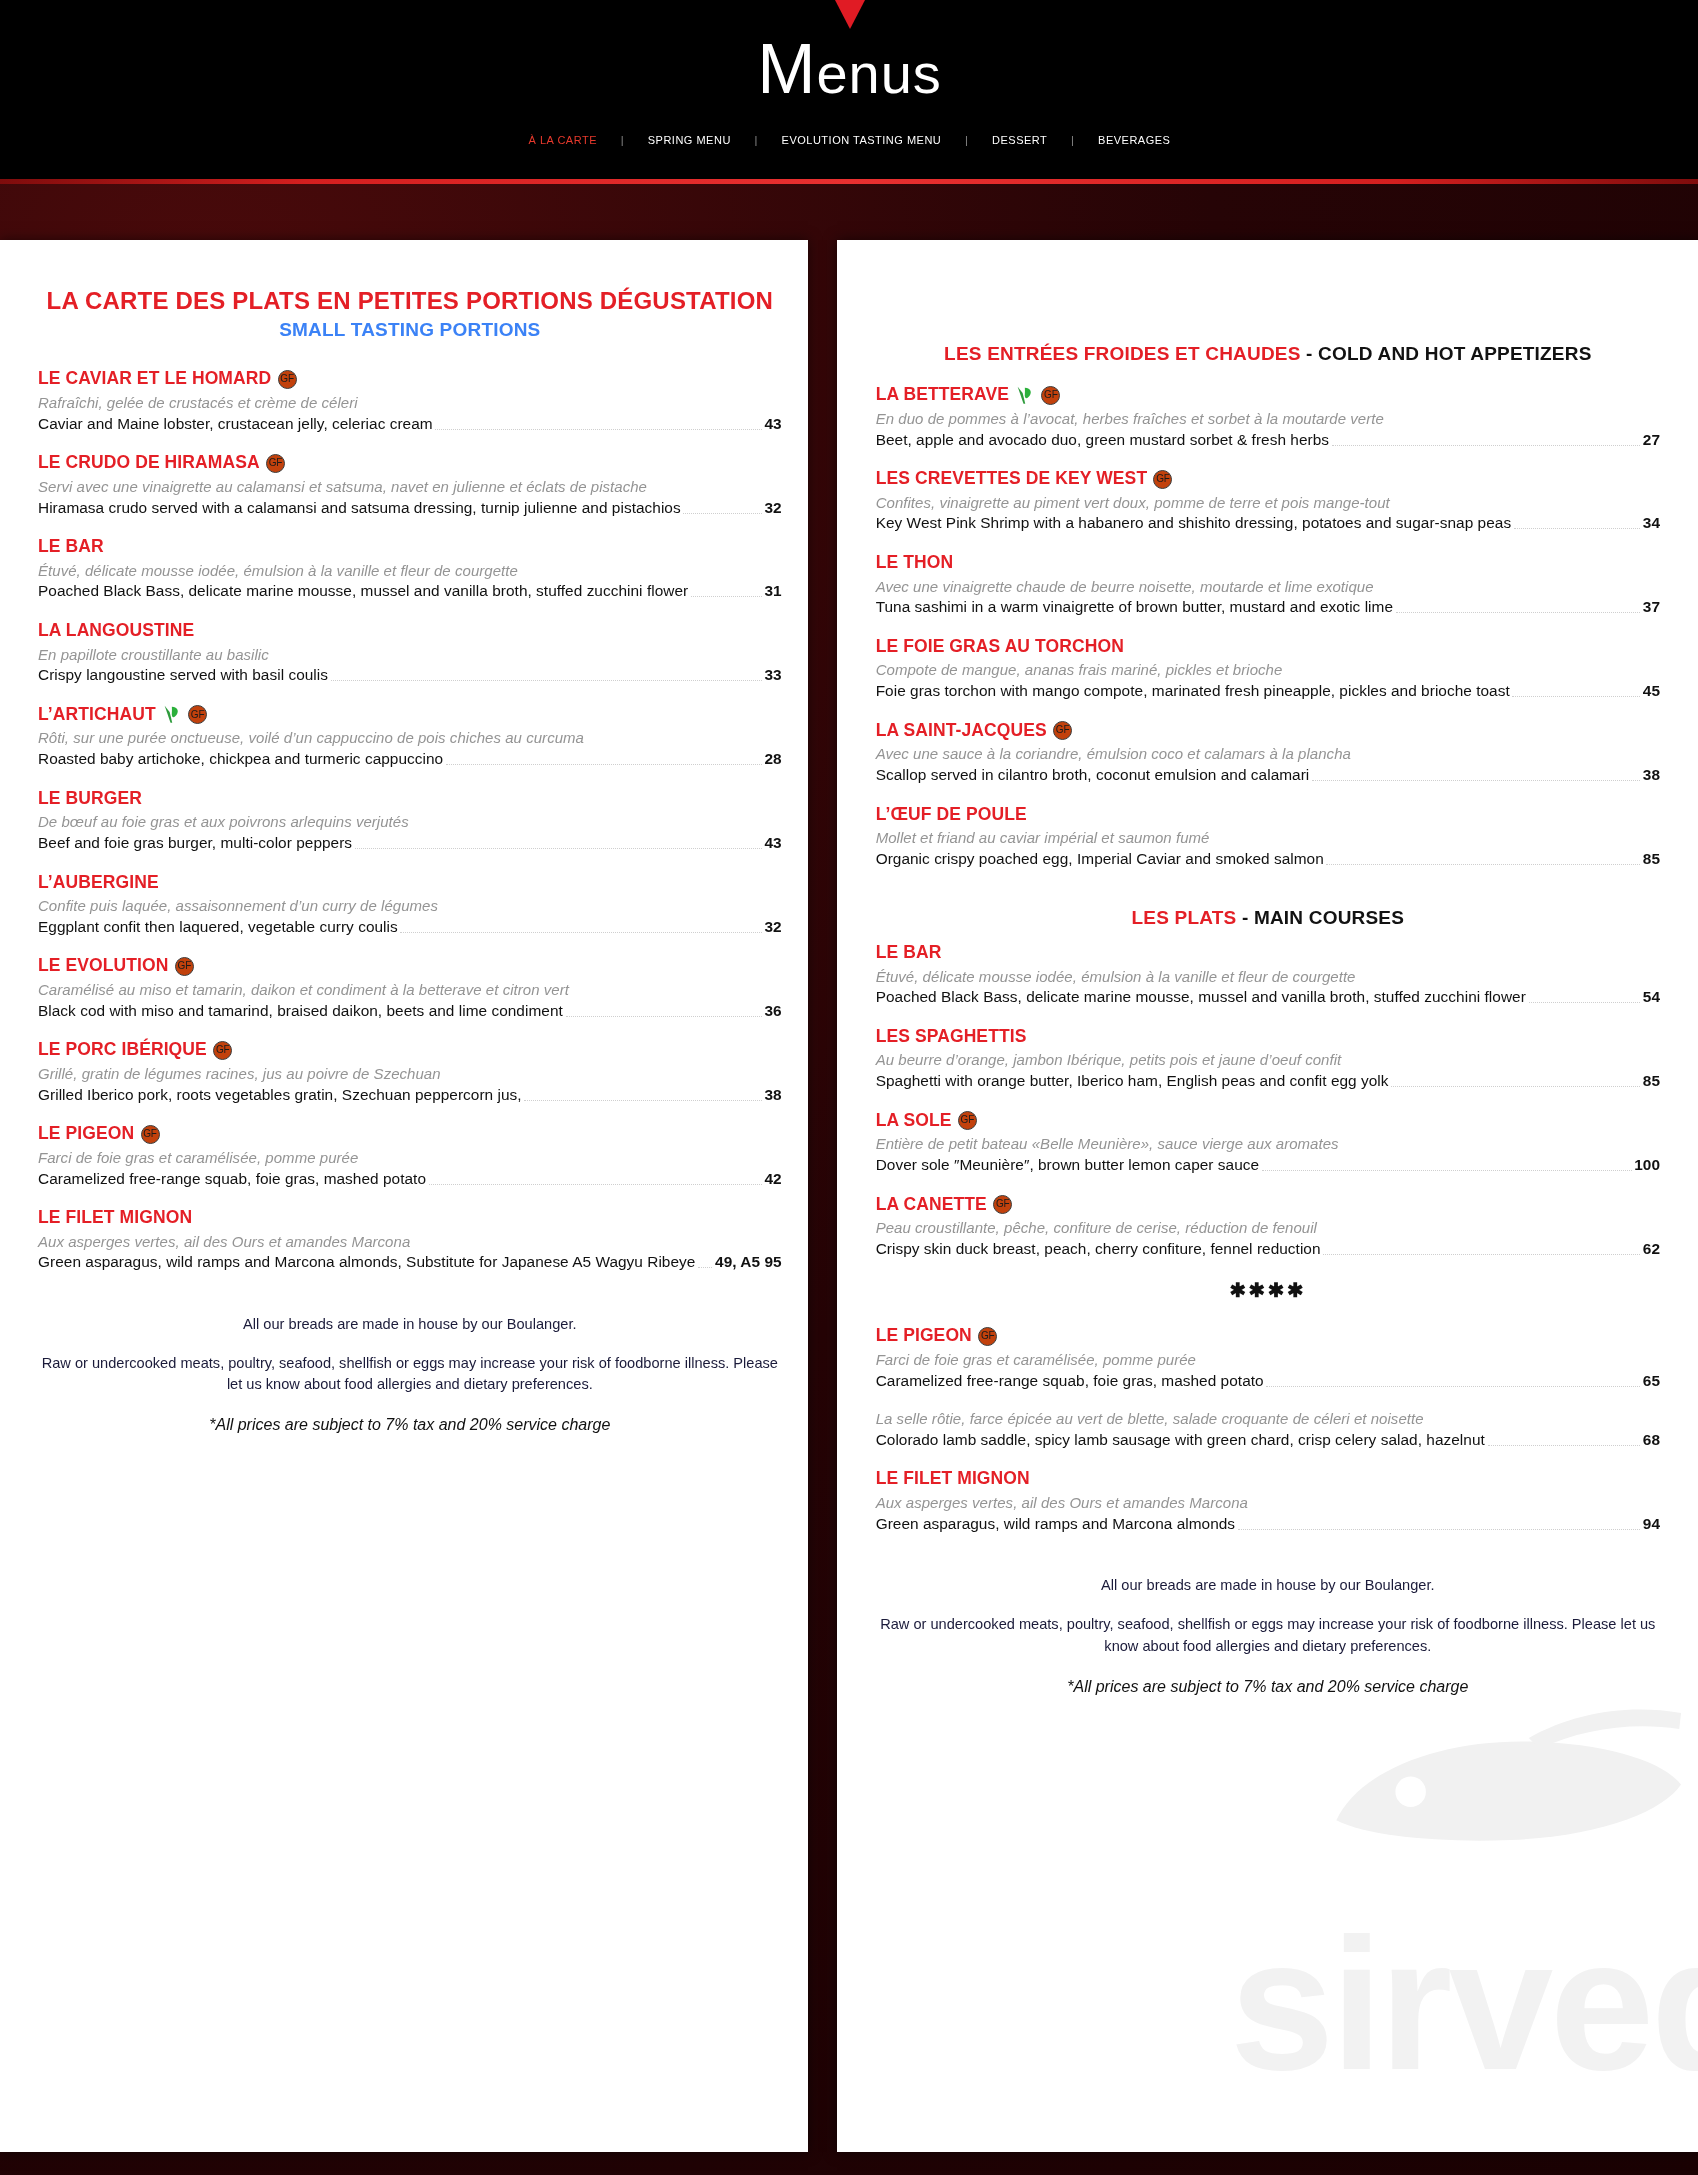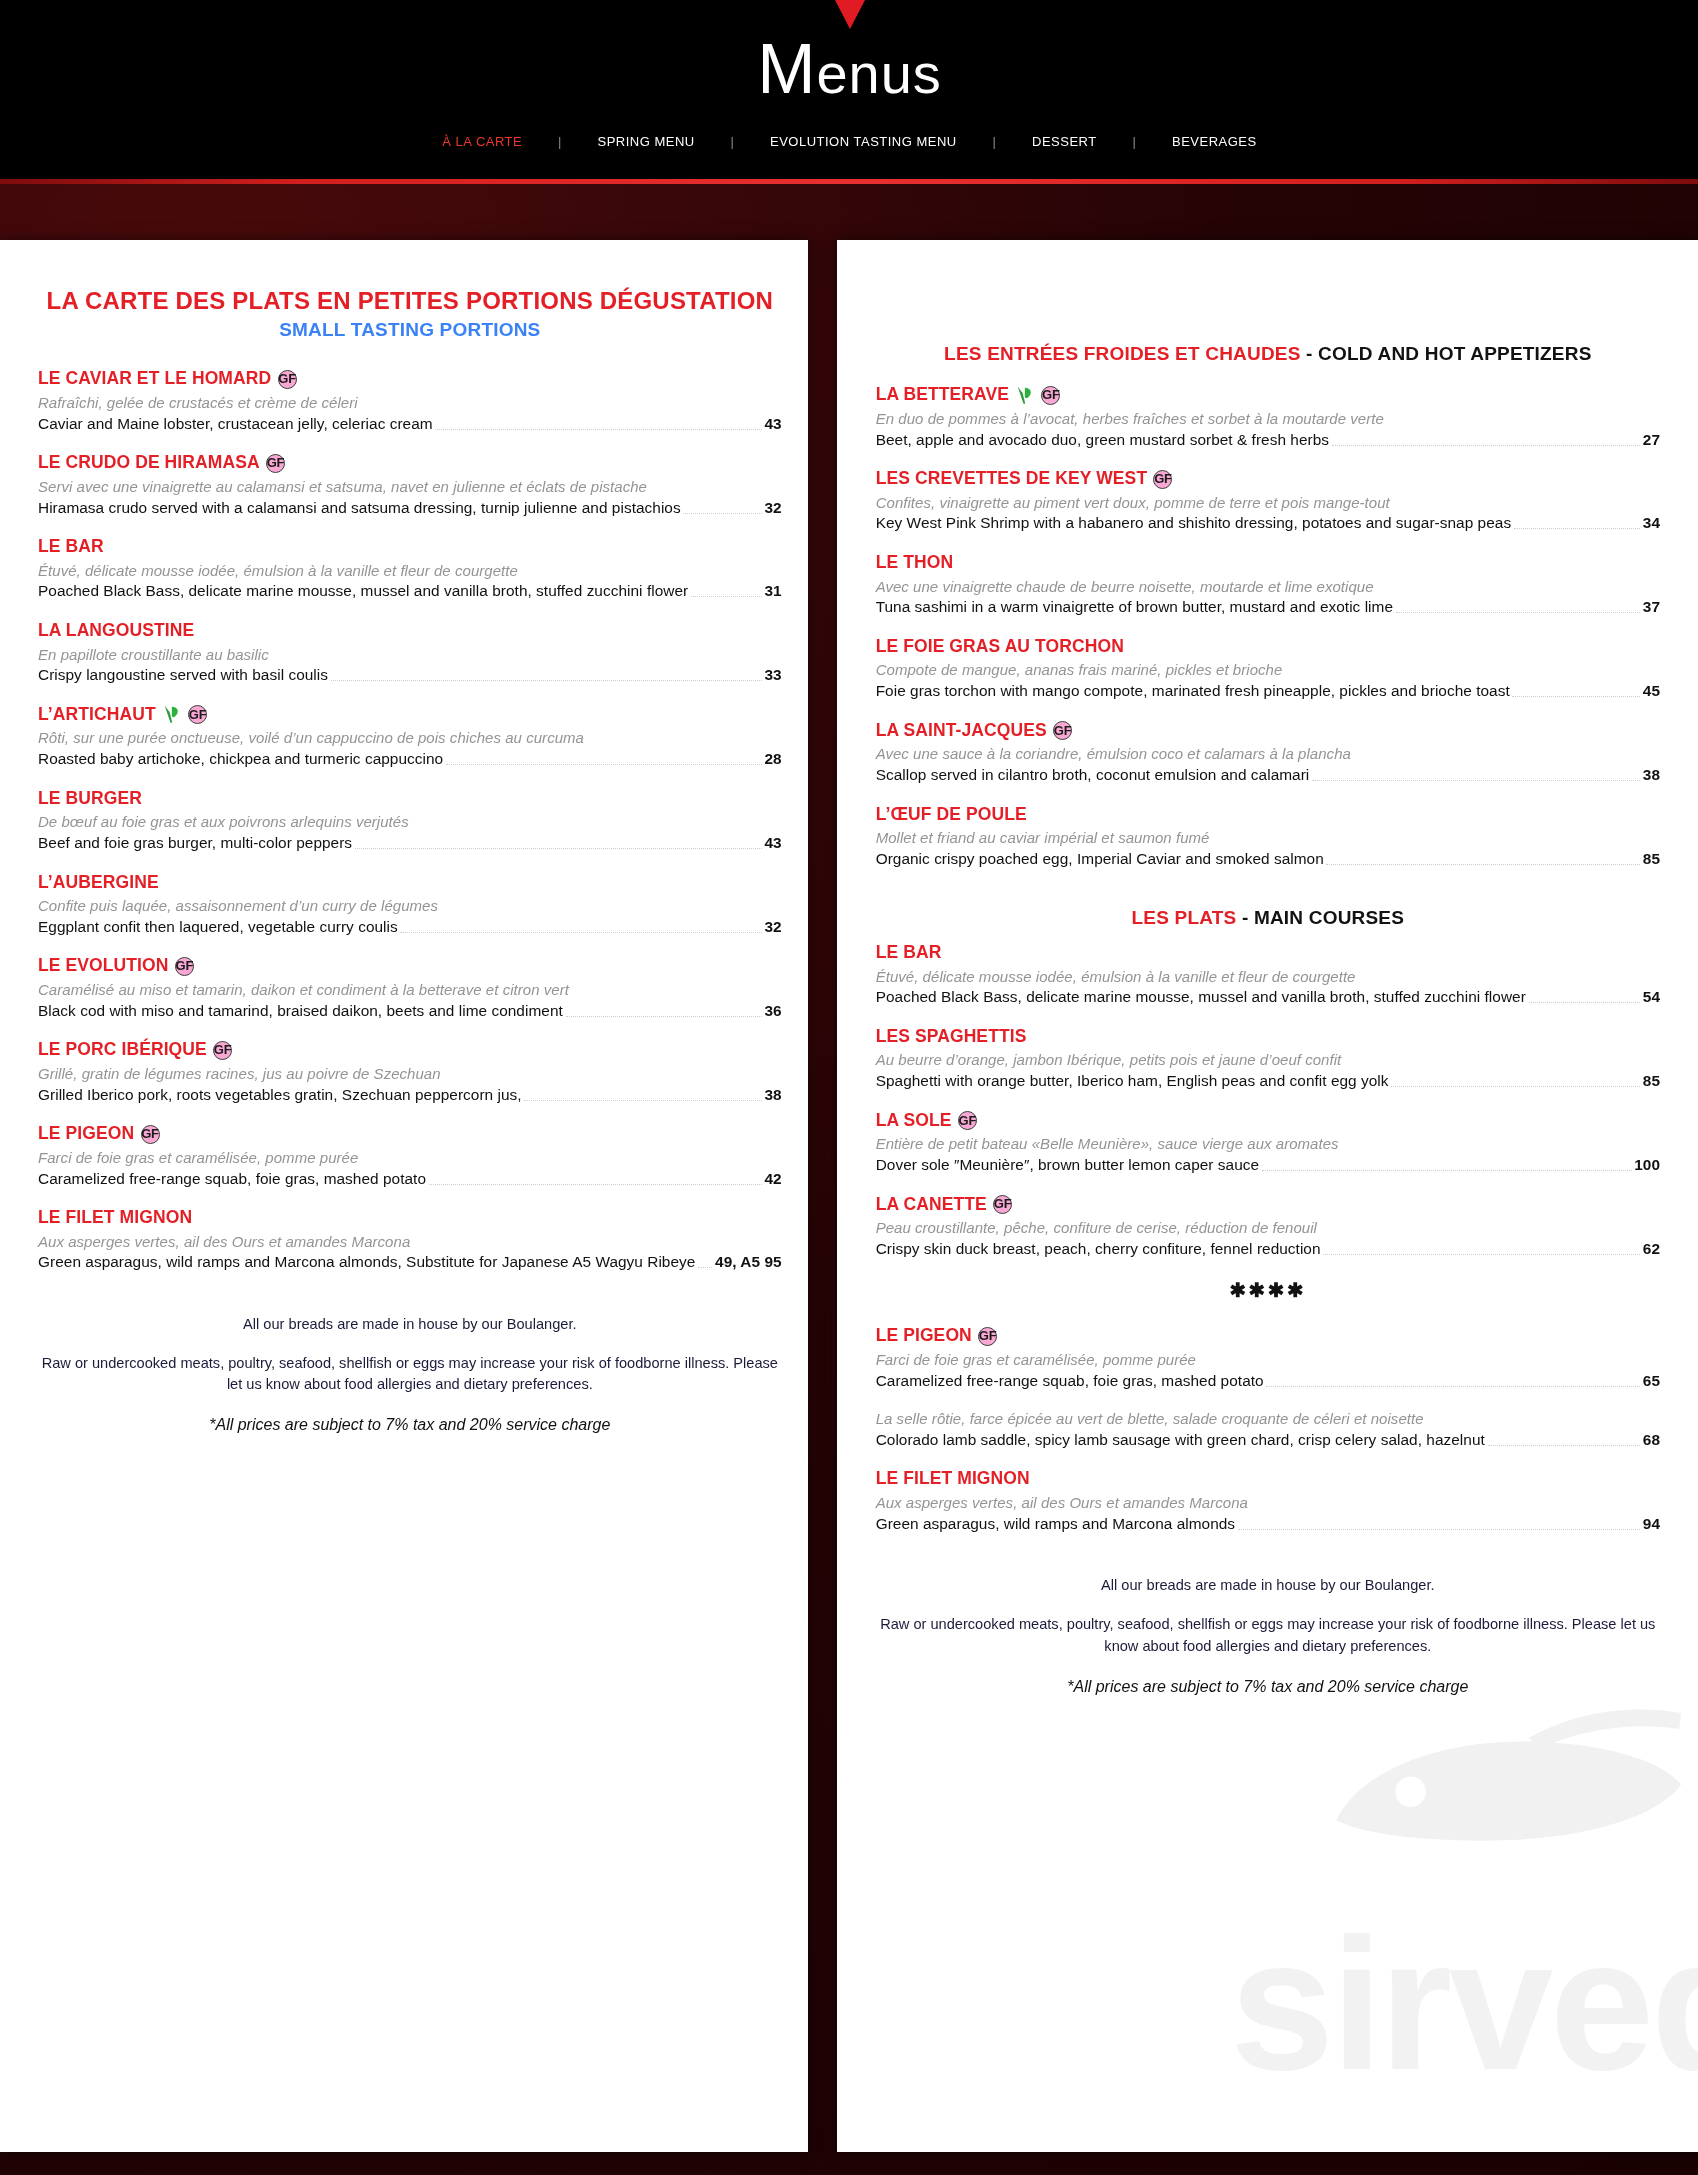--- a/index.html
+++ b/index.html
@@ -37,23 +37,23 @@
     letter-spacing: 0.9px;
     padding-top: 34px;
     line-height: 1;
     font-family: "Liberation Sans", sans-serif;
   }
   .site-title .cap { font-size: 70px; font-weight: 200; }
   .nav {
     display: flex;
     justify-content: center;
     align-items: flex-start;
-    gap: 16px;
+    gap: 4px;
     margin-top: 30px;
-    font-size: 13px;
+    font-size: 11px;
     letter-spacing: 0.5px;
   }
   .nav a {
     color: #ffffff;
     text-decoration: none;
     padding: 0 19.7px;
     white-space: nowrap;
     font-weight: 400;
   }
   .nav a.active { color: #e8392c; }
@@ -195,24 +195,24 @@
   }
 
   
   .badge-gf {
     display: inline-flex;
     align-items: center;
     justify-content: center;
     width: 19px; height: 19px;
     border-radius: 50%;
     border: 1.8px solid #3d3d3d;
-    background: #f9a8d4;
+    background: #c2410c;
     color: #1a1a1a;
-    font-size: 13px;
-    font-weight: 700;
+    font-size: 10px;
+    font-weight: 400;
     font-family: "Liberation Sans", sans-serif;
     letter-spacing: -0.2px;
     flex: 0 0 auto;
   }
   .badge-veg {
     display: inline-block;
     width: 19.7px; height: 20.6px;
     flex: 0 0 auto;
   }
 

